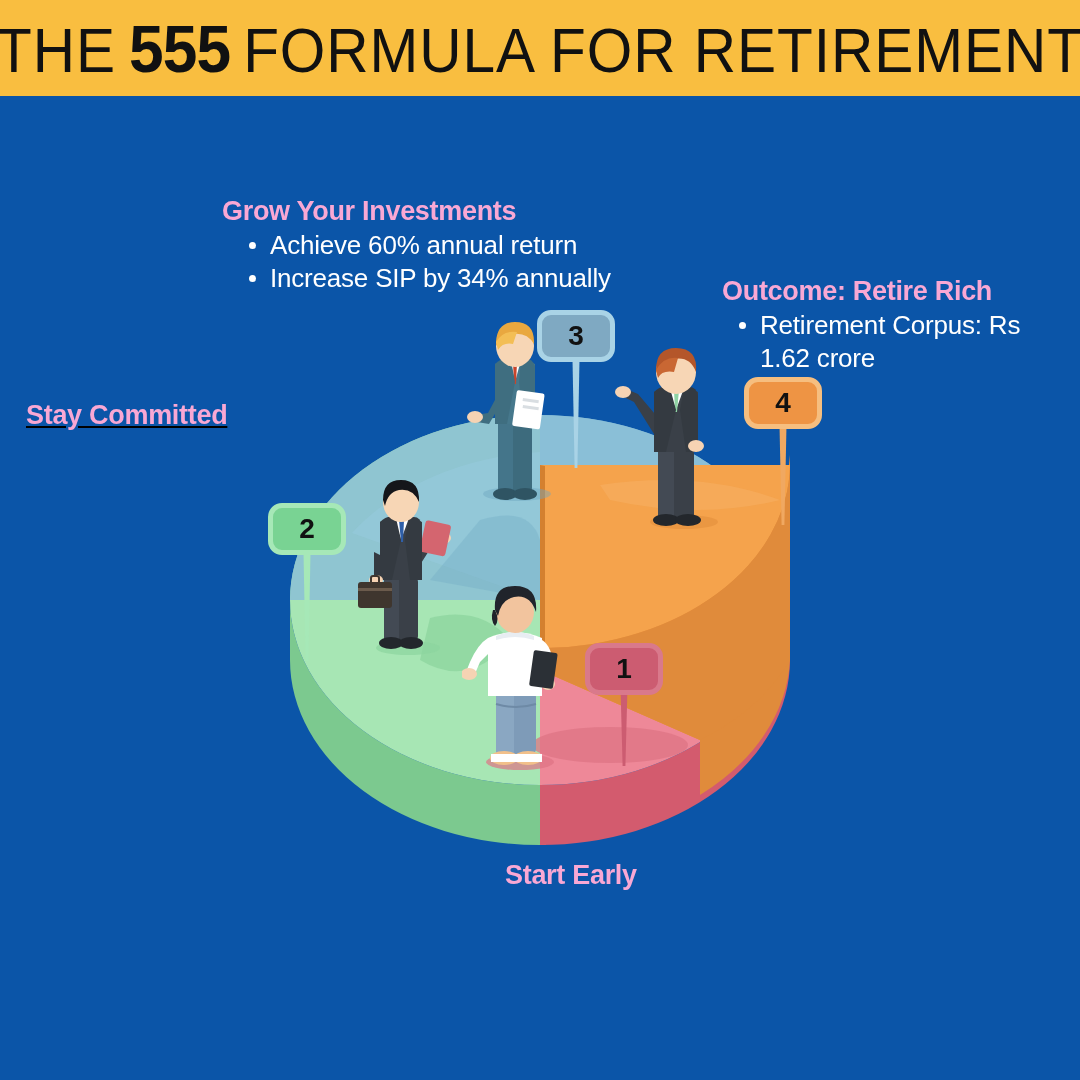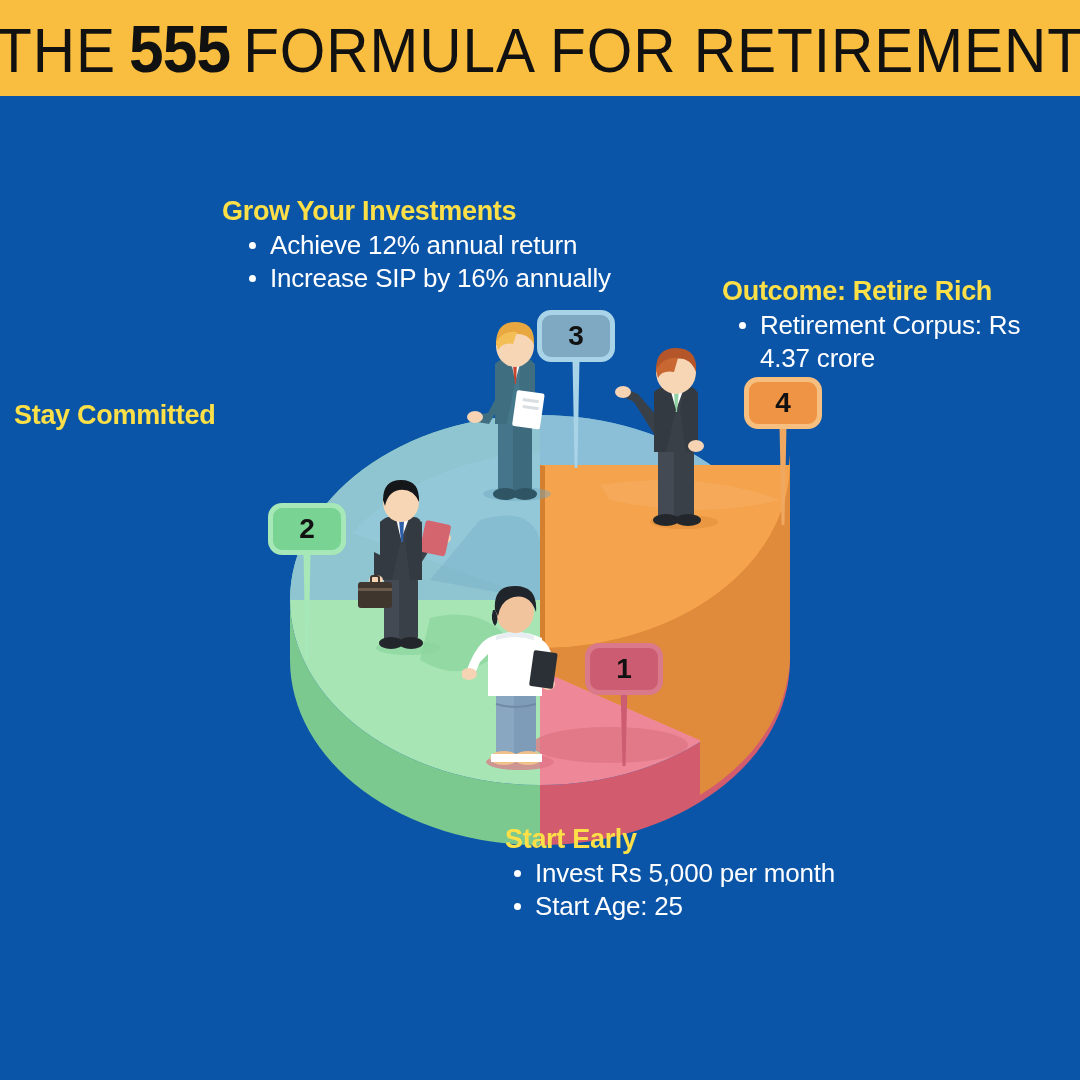--- a/index.html
+++ b/index.html
@@ -22,40 +22,40 @@
     letter-spacing:1px;white-space:nowrap;
     transform:scaleX(0.93);transform-origin:center;
     display:flex;align-items:baseline;gap:14px;
   }
   .header-title .w{font-weight:400;}
   .header-title .num{font-weight:700;font-size:67px;letter-spacing:-1px;}
 
   
   .block{position:absolute;}
   .block h3{
-    margin:0 0 2px 0;color:#fde047;font-weight:700;
+    margin:0 0 2px 0;color:#f9a8d4;font-weight:700;
     font-size:27px;letter-spacing:-0.3px;line-height:1.15;
   }
   .block ul{margin:0;padding:0;list-style:none;}
   .block li{
     color:#FFFFFF;font-size:26px;line-height:1.25;
     padding-left:30px;position:relative;letter-spacing:-0.2px;
     font-weight:400;
   }
   .block li::before{
     content:"";position:absolute;left:9px;top:13px;
     width:7px;height:7px;border-radius:50%;background:#FFFFFF;
   }
 
   #block-grow{left:222px;top:196px;width:470px;}
   #block-grow ul{padding-left:18px;}
   #block-outcome{left:722px;top:276px;width:330px;}
   #block-outcome ul{padding-left:8px;}
-  #block-stay{left:14px;top:400px;width:490px;}
-  #block-bottom{left:505px;top:824px;width:420px;}
+  #block-stay{left:26px;top:400px;width:490px;text-decoration:underline;}
+  #block-bottom{left:505px;top:860px;width:420px;}
 
   
   .pie-wrap{position:absolute;left:0;top:0;width:1080px;height:1080px;}
 
   
   .marker{position:absolute;}
   .marker .stem{
     position:absolute;left:50%;top:28px;width:14px;height:120px;
     transform:translateX(-50%);
     clip-path:polygon(22% 0, 78% 0, 60% 100%, 40% 100%);
@@ -267,37 +267,33 @@
     <div class="plate">3</div>
   </div>
   <div class="marker" id="marker-4">
     <div class="stem"></div>
     <div class="plate">4</div>
   </div>
 
   <div class="block" id="block-grow">
     <h3>Grow Your Investments</h3>
     <ul>
-      <li>Achieve 12% annual return</li>
-      <li>Increase SIP by 16% annually</li>
+      <li>Achieve 60% annual return</li>
+      <li>Increase SIP by 34% annually</li>
     </ul>
   </div>
 
   <div class="block" id="block-outcome">
     <h3>Outcome: Retire Rich</h3>
     <ul>
-      <li>Retirement Corpus: Rs 4.37 crore</li>
+      <li>Retirement Corpus: Rs 1.62 crore</li>
     </ul>
   </div>
 
   <div class="block" id="block-stay">
     <h3>Stay Committed</h3>
   </div>
 
   <div class="block" id="block-bottom">
     <h3>Start Early</h3>
-    <ul>
-      <li>Invest Rs 5,000 per month</li>
-      <li>Start Age: 25</li>
-    </ul>
   </div>
 
 </div>
 
 </body></html>

